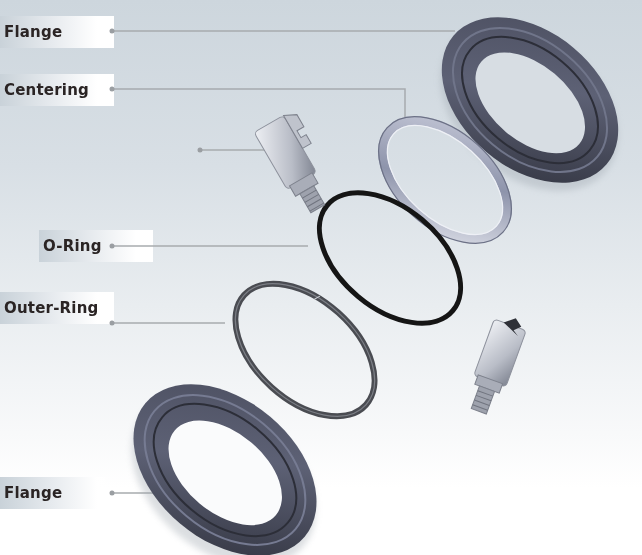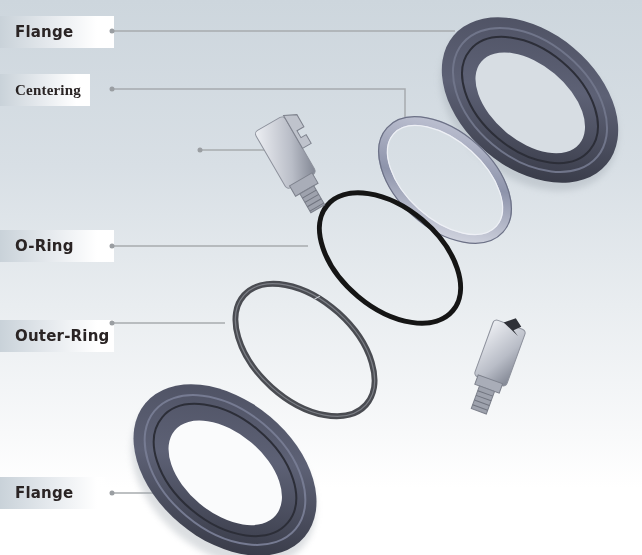--- a/index.html
+++ b/index.html
@@ -4,42 +4,42 @@
 <style>
   html, body { margin:0; padding:0; }
   body { width:642px; height:555px; overflow:hidden; }
   .stage {
     position:relative; width:642px; height:555px; overflow:hidden;
     background: linear-gradient(180deg, #cdd6dd 0%, #d8dfe5 30%, #e9edf0 55%, #f8f9fa 78%, #ffffff 88%, #ffffff 100%);
     font-family: "DejaVu Sans", sans-serif;
   }
   .label {
     position:absolute; left:0; height:32px; display:flex; align-items:center;
-    padding-left:15px; box-sizing:border-box;
+    padding-left:4px; box-sizing:border-box;
     background: linear-gradient(90deg, #c9d2d9 0%, #e6eaee 45%, #ffffff 85%, #ffffff 100%);
     font-weight:bold; font-size:15px; color:#2a2424; letter-spacing:0.2px;
   }
   .label span { white-space:nowrap; }
   svg.art { position:absolute; left:0; top:0; }
 </style>
 </head>
 <body>
 
 <div class="stage">
 
   <div class="label" style="top:16px;width:114px;">
     <span>Flange</span>
   </div>
-  <div class="label" style="top:74px;width:90px;font-family:Liberation Serif, serif;">
+  <div class="label" style="top:74px;width:114px;">
     <span>Centering</span>
   </div>
-  <div class="label" style="top:230px;width:114px;">
+  <div class="label" style="top:230px;width:114px;margin-left:39px;">
     <span>O-Ring</span>
   </div>
-  <div class="label" style="top:320px;width:114px;">
+  <div class="label" style="top:292px;width:114px;">
     <span>Outer-Ring</span>
   </div>
   <div class="label" style="top:477px;width:114px;background:linear-gradient(90deg,#c9d2d9 0%,#e6eaee 45%,#ffffff 85%,rgba(255,255,255,0) 100%);">
     <span>Flange</span>
   </div>
 
   <svg class="art" width="642" height="555" viewBox="0 0 642 555">
     <defs>
       <linearGradient id="flangeG" x1="0" y1="0" x2="1" y2="1">
         <stop offset="0" stop-color="#4a4d5e"></stop>

